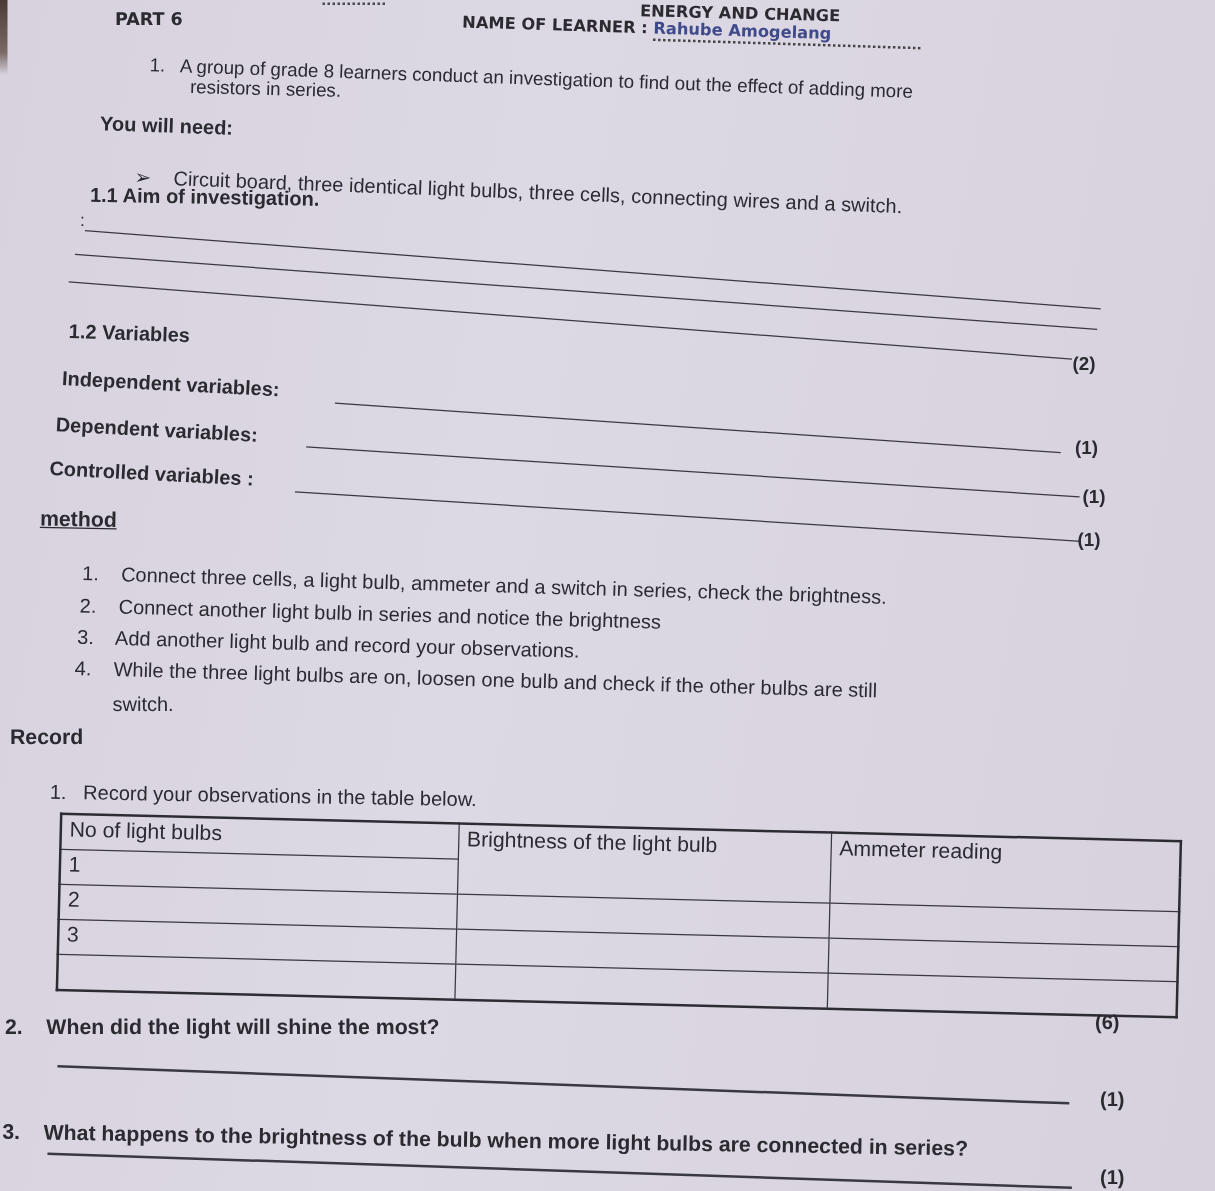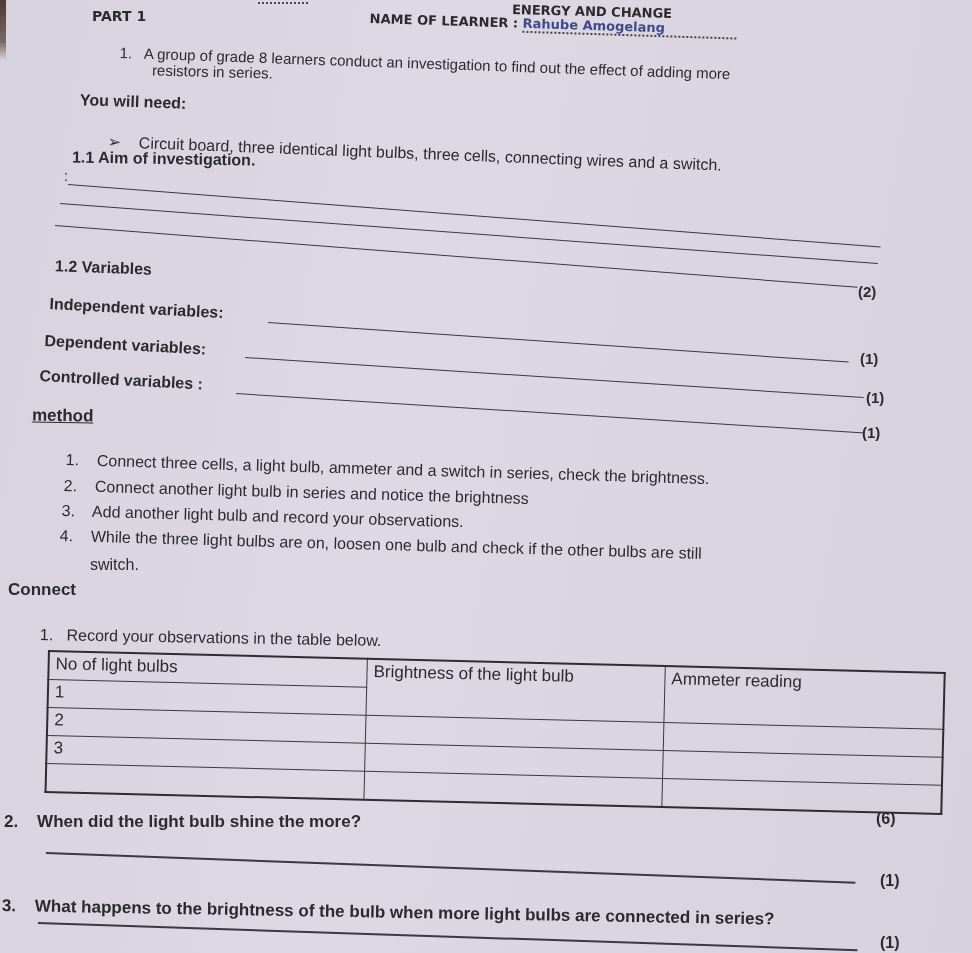--- a/index.html
+++ b/index.html
@@ -22,21 +22,21 @@
   .tbl table { width:100%; border:2px solid #2e2c33; }
   .tbl td { border:1.6px solid #3a3840; height:23px; padding:2px 6px; font-size:17px; vertical-align:top; }
 </style>
 </head>
 <body>
 
 <div class="edge"></div>
 
 <div class="abs dotted" style="left:258px;top:2px;width:50px;"></div>
 <div class="abs b sans" style="left:512px;top:4px;font-size:13px;transform:rotate(1.5deg);">ENERGY AND CHANGE</div>
-<div class="abs b sans" style="left:92px;top:8px;font-size:14px;">PART 1</div>
+<div class="abs b sans" style="left:92px;top:8px;font-size:14px;">PART 6</div>
 <div class="abs b sans" style="left:370px;top:11px;font-size:13px;transform:rotate(1.8deg);transform-origin:0 0;">
   <span>NAME OF LEARNER :</span>
   <span class="hand" style="border-bottom:2px dotted #444;padding-right:72px;">Rahube Amogelang</span>
 </div>
 
 <div class="abs" style="left:120px;top:44px;font-size:15px;transform:rotate(2deg);transform-origin:0 0;">
   <span>1.</span>&nbsp;&nbsp;
   <span>A group of grade 8 learners conduct an investigation to find out the effect of adding more</span>
 </div>
 <div class="abs" style="left:152px;top:63px;font-size:15px;transform:rotate(1.5deg);">resistors in series.</div>
@@ -81,21 +81,21 @@
 <div class="abs" style="left:62px;top:502px;font-size:16px;transform:rotate(1.6deg);transform-origin:0 0;">
   <span>3.</span>&nbsp;&nbsp;&nbsp;
   <span>Add another light bulb and record your observations.</span>
 </div>
 <div class="abs" style="left:60px;top:527px;font-size:16px;transform:rotate(1.6deg);transform-origin:0 0;">
   <span>4.</span>&nbsp;&nbsp;&nbsp;
   <span>While the three light bulbs are on, loosen one bulb and check if the other bulbs are still</span>
 </div>
 <div class="abs" style="left:90px;top:556px;font-size:16px;">switch.</div>
 
-<div class="abs b" style="left:8px;top:580px;font-size:17px;">Connect</div>
+<div class="abs b" style="left:8px;top:580px;font-size:17px;">Record</div>
 <div class="abs" style="left:40px;top:626px;font-size:16px;transform:rotate(1deg);transform-origin:0 0;">
   <span>1.</span>&nbsp;&nbsp;
   <span>Record your observations in the table below.</span>
 </div>
 
 <div class="tbl">
   <table class="obs">
     <tbody>
         <tr>
       <td style="width:305px;">No of light bulbs</td>
@@ -120,21 +120,21 @@
       <td></td>
       <td></td>
     </tr>
   </tbody>
     </table>
 </div>
 <div class="abs mark" style="left:876px;top:810px;font-size:16px;">(6)</div>
 
 <div class="abs b" style="left:4px;top:812px;font-size:17px;">
   <span>2.</span>&nbsp;&nbsp;&nbsp;
-  <span>When did the light bulb shine the more?</span>
+  <span>When did the light will shine the most?</span>
 </div>
 <div class="line" style="left:46px;top:852px;width:810px;transform:rotate(2.1deg);border-top-width:2px;"></div>
 <div class="abs mark" style="left:880px;top:872px;font-size:16px;">(1)</div>
 
 <div class="abs b" style="left:2px;top:896px;font-size:17px;transform:rotate(1deg);transform-origin:0 0;">
   <span>3.</span>&nbsp;&nbsp;&nbsp;
   <span>What happens to the brightness of the bulb when more light bulbs are connected in series?</span>
 </div>
 <div class="line" style="left:38px;top:922px;width:820px;transform:rotate(1.9deg);border-top-width:2px;"></div>
 <div class="abs mark" style="left:880px;top:934px;font-size:16px;">(1)</div>

